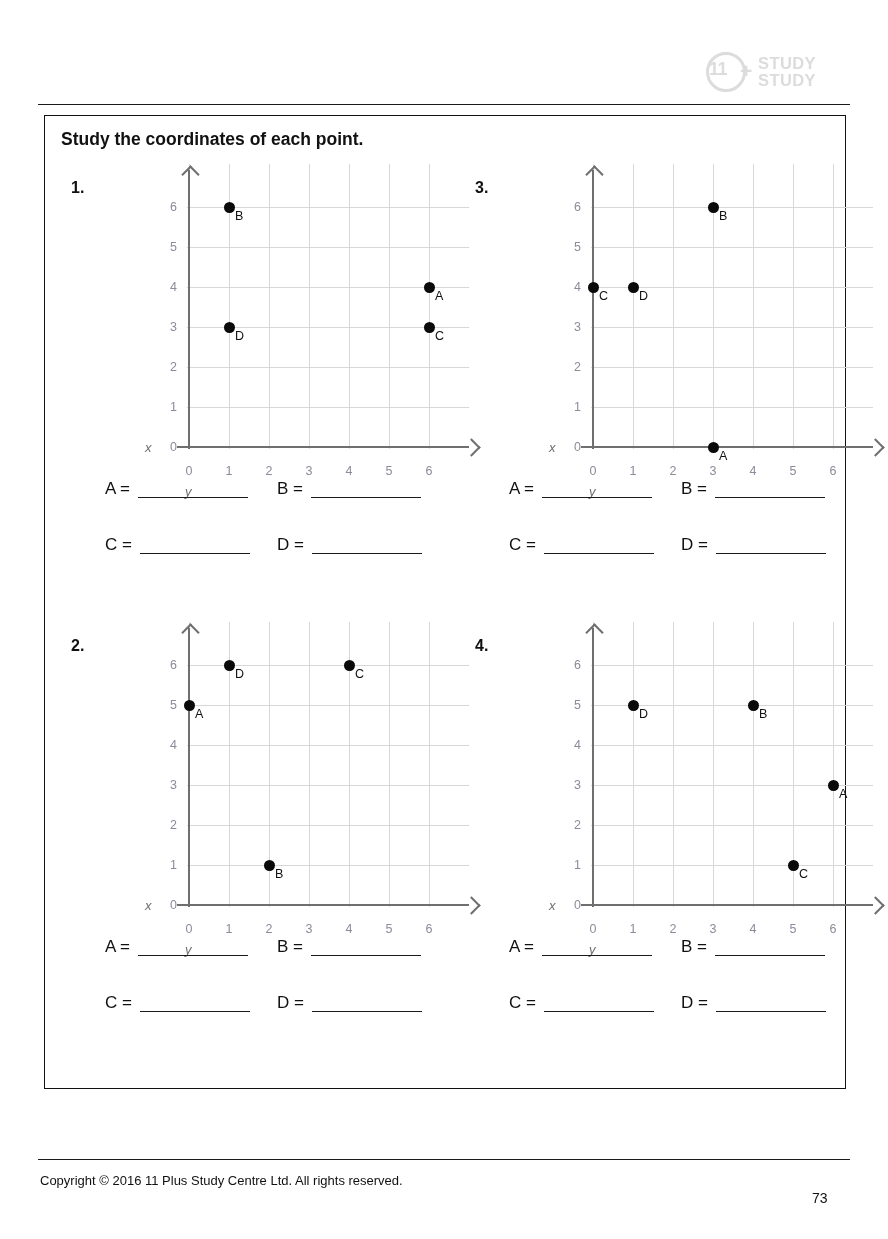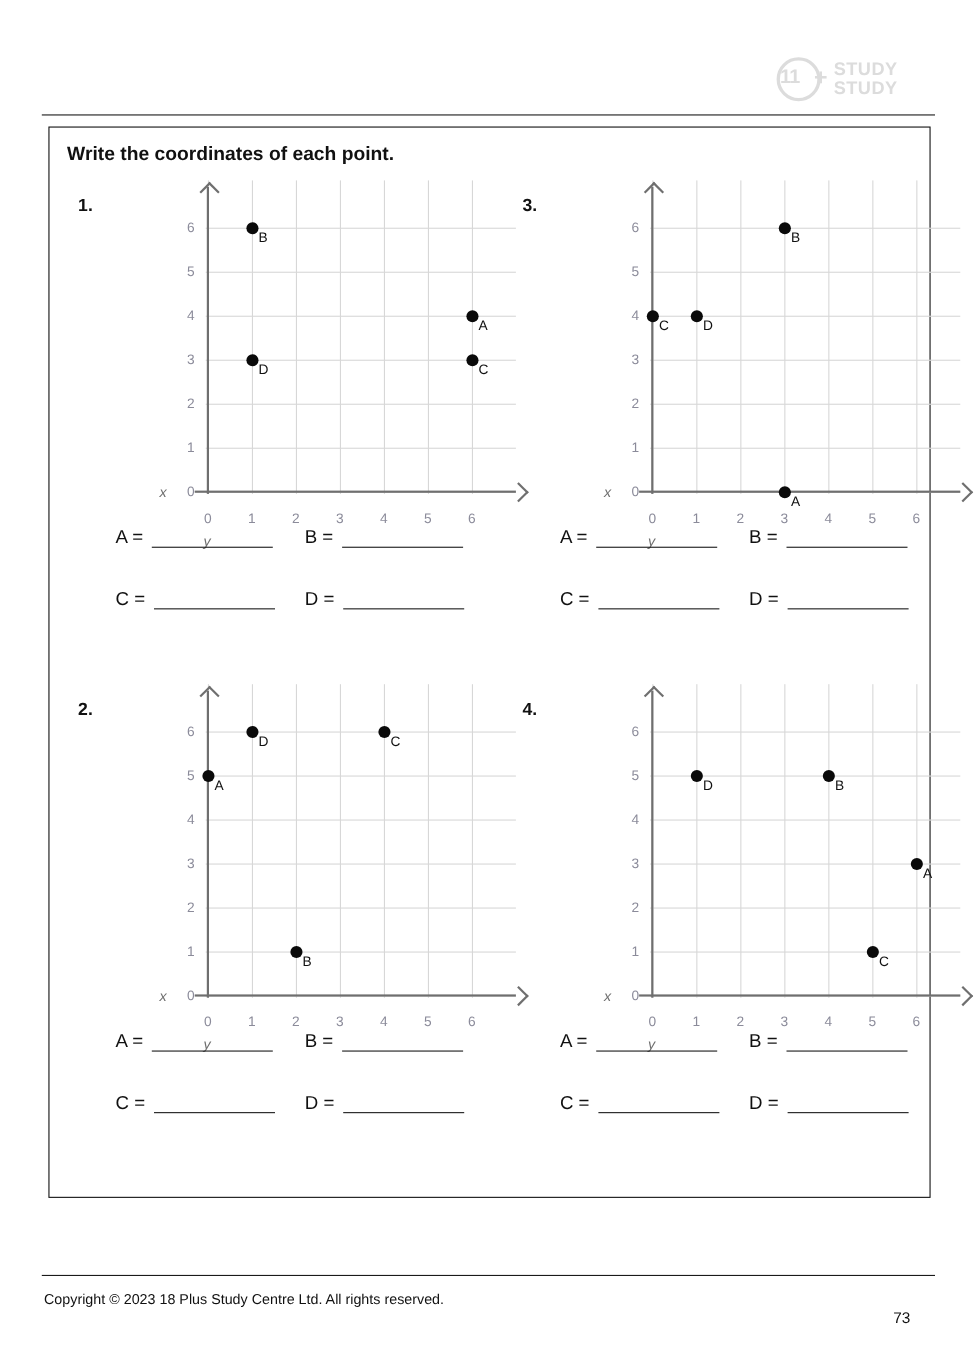--- a/index.html
+++ b/index.html
@@ -268,21 +268,21 @@
     <div class="logo-words">
       <div>STUDY</div>
       <div>STUDY</div>
     </div>
   </div>
 
   <div id="header-rule"></div>
 </div>
 
 <div id="worksheet-panel">
-  <div id="instruction-text">Write the coordinates of each point.</div>
+  <div id="instruction-text">Study the coordinates of each point.</div>
   <div id="questions-container">
       <div class="question-block" style="left: 0px; top: 18px;">
         <div class="q-number">1.</div>
         <div class="graph">
           <div class="grid-line-v" style="left: 92px; top: 0px; height: 285px;"></div>
           <div class="grid-line-h" style="top: 283px; left: 90px; width: 282px;"></div>
           <div class="grid-line-v" style="left: 132px; top: 0px; height: 285px;"></div>
           <div class="grid-line-h" style="top: 243px; left: 90px; width: 282px;"></div>
           <div class="grid-line-v" style="left: 172px; top: 0px; height: 285px;"></div>
           <div class="grid-line-h" style="top: 203px; left: 90px; width: 282px;"></div>
@@ -550,14 +550,14 @@
               <span class="answer-label">D =</span>
               <span class="answer-blank"></span>
             </div>
           </div>
         </div>
       </div>
     </div>
 </div>
 
 <div id="footer-rule"></div>
-<div id="footer-copyright">Copyright © 2023 18 Plus Study Centre Ltd. All rights reserved.</div>
+<div id="footer-copyright">Copyright © 2016 11 Plus Study Centre Ltd. All rights reserved.</div>
 <div id="footer-page-number">73</div>
 
 </body></html>

